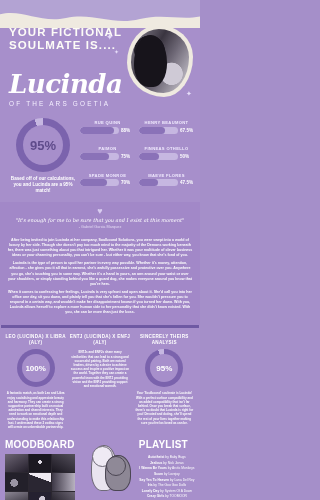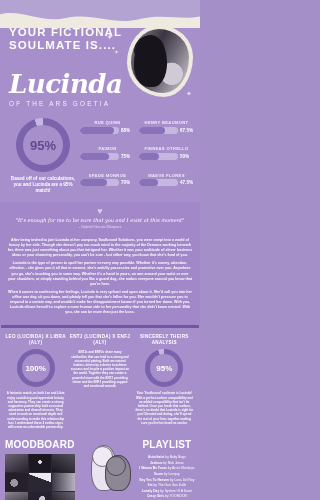--- a/index.html
+++ b/index.html
@@ -123,21 +123,21 @@
   }
   .card-desc {
     margin-top:4px; font-size:3px; color:#ffffff; text-align:center;
     line-height:4.2px; font-weight:bold; padding:0 1px;
   }
 
   
   .bottom { background:#a78fcb; padding:4px 5px 0; display:flex; gap:4px; position:relative; }
   .col { flex:1; }
   .col-title {
-    font-size:10px; font-weight:bold; color:#ffffff; text-align:center;
+    font-size:10px; font-weight:bold; color:#ffffff; 
     letter-spacing:0.2px; line-height:12px;
   }
   .mood-img {
     margin-top:3px; width:100%; height:56px; overflow:hidden;
     background:#2b2730;
     display:grid; grid-template-columns:1fr 1fr 1fr; grid-template-rows:1fr 1fr 1fr;
     gap:1px;
   }
   .mood-cell { background:#3a3540; }
   .mc1 { background:linear-gradient(150deg,#6d6575,#241f2b); }

